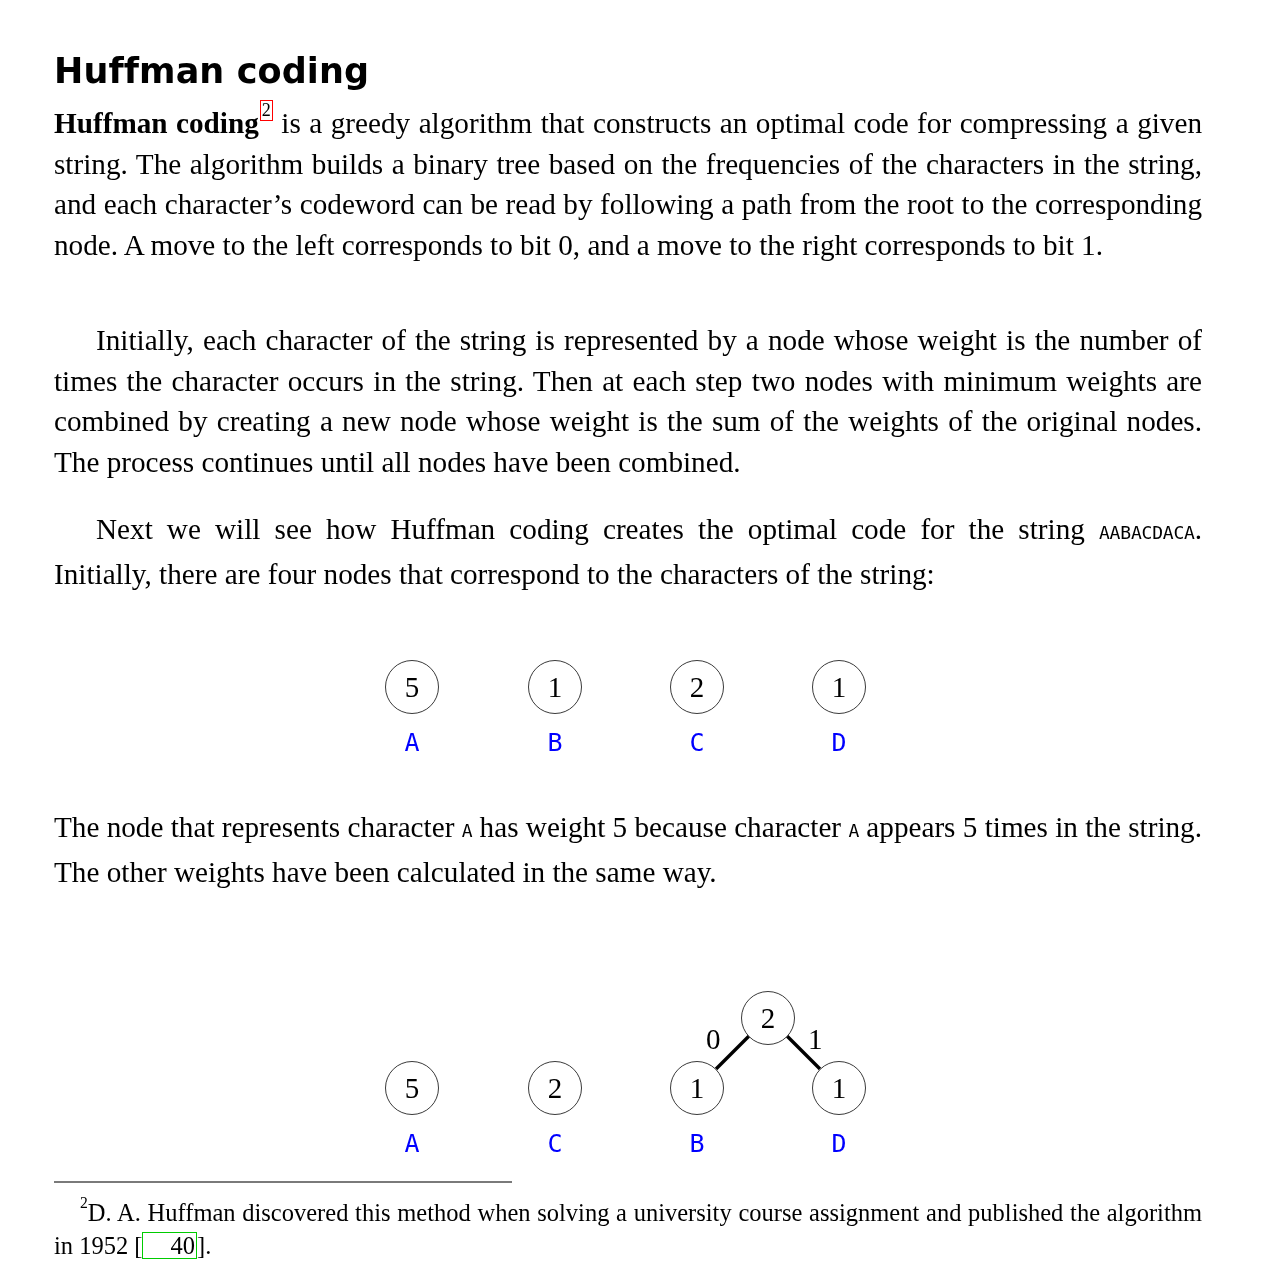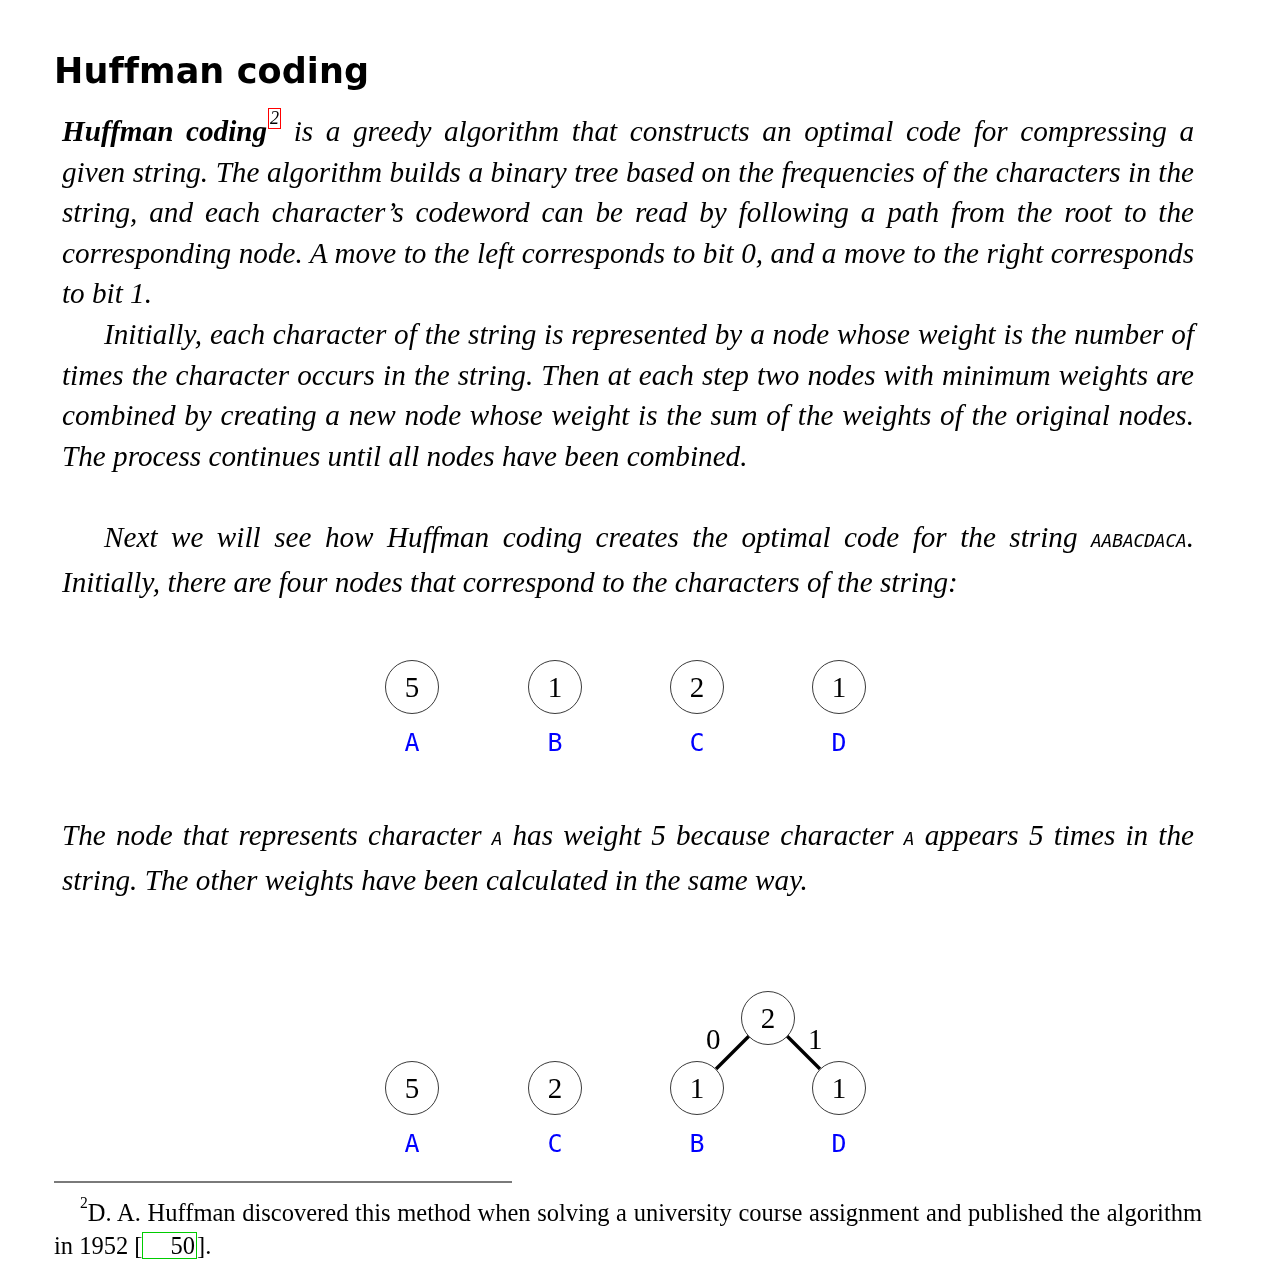--- a/index.html
+++ b/index.html
@@ -42,22 +42,21 @@
     position: absolute;
     left: 54px;
     width: 1148px;
     font-size: 29.2px;
     line-height: 40.6px;
     text-align: justify;
     text-justify: inter-word;
     hyphens: none;
   }
   .body-block p {
-    margin: 8px;
-    font-style: italic;
+    margin: 0;
   }
   .body-block p.indent {
     text-indent: 42px;
   }
   
 
   .bf { font-weight: bold; }
 
   .tt {
     font-family: "DejaVu Sans Mono", "Liberation Mono", monospace;
@@ -160,21 +159,21 @@
 <body>
 
 <div class="page">
 
   <h1 class="doc-title">Huffman coding</h1>
 
   <div class="body-block" style="top:103px;">
     <p><span class="bf">Huffman coding</span><sup class="fn-mark">2</sup><span> is a greedy algorithm that constructs an optimal code for compressing a given string. The algorithm builds a binary tree based on the frequencies of the characters in the string, and each character’s codeword can be read by following a path from the root to the corresponding node. A move to the left corresponds to bit 0, and a move to the right corresponds to bit 1.</span></p>
   </div>
 
-  <div class="body-block" style="top:306px;">
+  <div class="body-block" style="top:320px;">
     <p class="indent"><span>Initially, each character of the string is represented by a node whose weight is the number of times the character occurs in the string. Then at each step two nodes with minimum weights are combined by creating a new node whose weight is the sum of the weights of the original nodes. The process continues until all nodes have been combined.</span></p>
   </div>
 
   <div class="body-block" style="top:509px;">
     <p class="indent"><span>Next we will see how Huffman coding creates the optimal code for the string </span><span class="tt">AABACDACA</span><span>. Initially, there are four nodes that correspond to the characters of the string:</span></p>
   </div>
 
   <div class="figure" style="top:0;">
     <div class="node" style="left:385px; top:660px;">5</div>
     <div class="node-label" style="left:385px; top:728px;">A</div>
@@ -213,16 +212,16 @@
 
     <div class="node" style="left:670px; top:1061px;">1</div>
     <div class="node-label" style="left:670px; top:1129px;">B</div>
 
     <div class="node" style="left:812px; top:1061px;">1</div>
     <div class="node-label" style="left:812px; top:1129px;">D</div>
   </div>
 
   <div class="footnote-rule"></div>
   <div class="footnote">
-    <p><sup class="fn-sup">2</sup><span>D. A. Huffman discovered this method when solving a university course assignment and published the algorithm in 1952 [</span><span class="cite-box">50</span><span>].</span></p>
+    <p><sup class="fn-sup">2</sup><span>D. A. Huffman discovered this method when solving a university course assignment and published the algorithm in 1952 [</span><span class="cite-box">40</span><span>].</span></p>
   </div>
 
 </div>
 
 </body></html>

